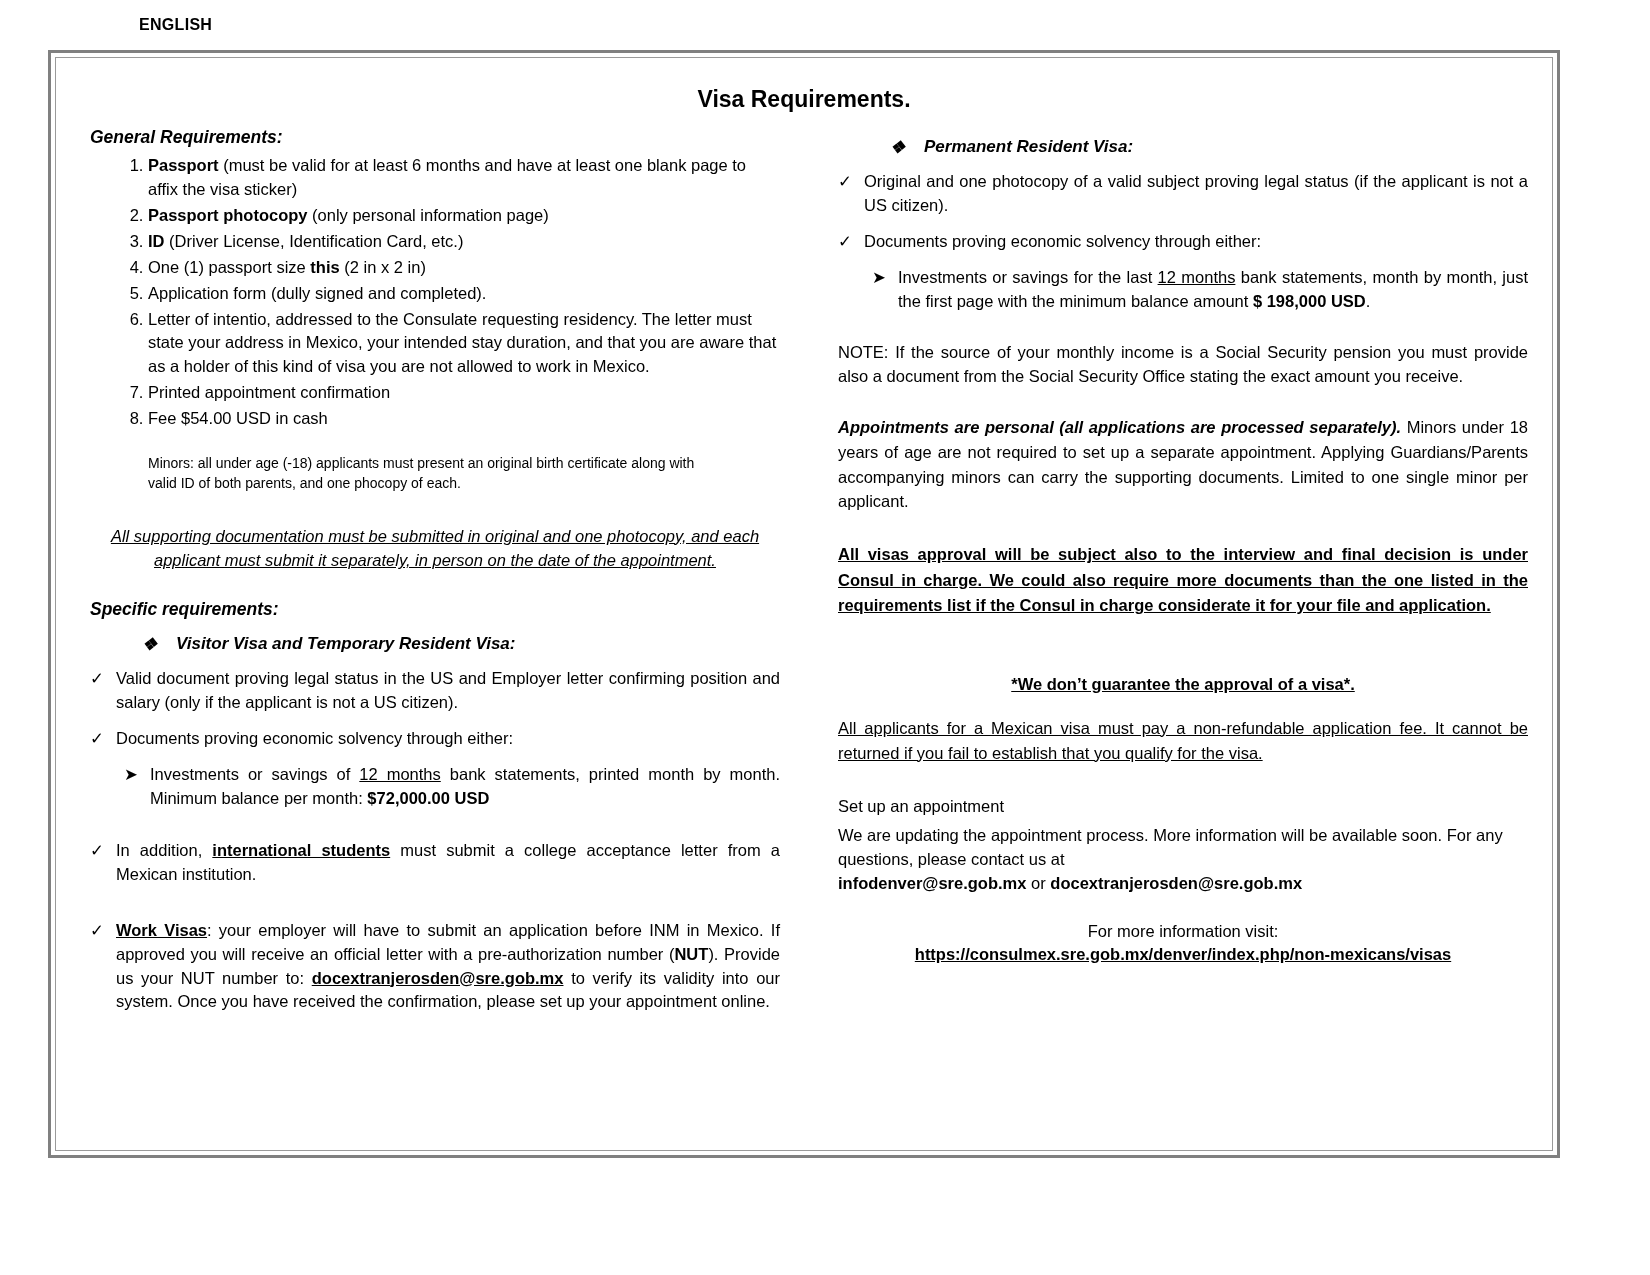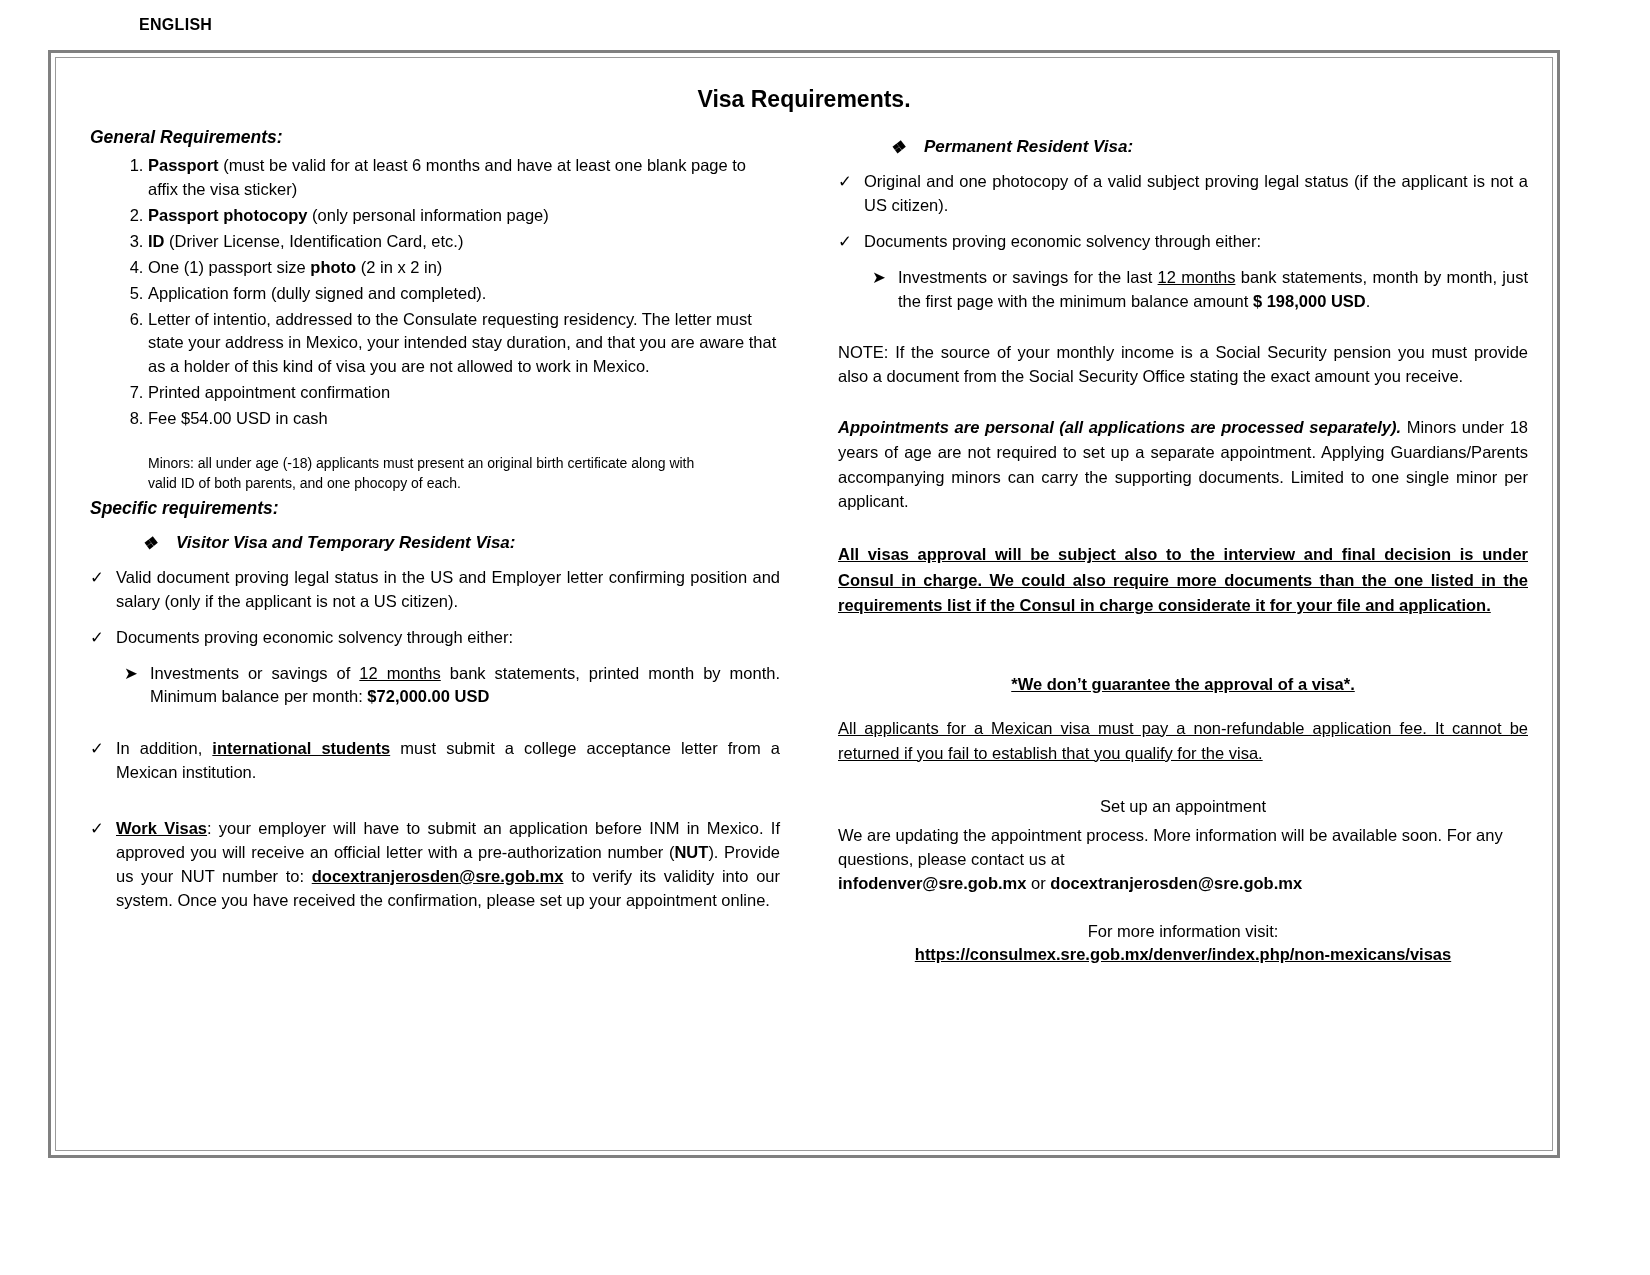--- a/index.html
+++ b/index.html
@@ -164,21 +164,20 @@
   }
   .nonrefund {
     font-size: 16.5px;
     line-height: 1.5;
     text-align: justify;
     text-decoration: underline;
     margin: 22px 0 0 0;
   }
   .setup-head {
     font-size: 16.5px;
-    text-align: center;
     margin: 32px 0 0 0;
   }
   .setup-body {
     font-size: 16.5px;
     line-height: 1.45;
     text-align: left;
     margin: 8px 0 0 0;
   }
   .more-info {
     font-size: 16.5px;
@@ -210,29 +209,30 @@
     <div class="columns">
 
       <div class="col col-left">
 
         <div class="sec-head">General Requirements:</div>
 
         <ol class="gen">
           <li><b>Passport</b> (must be valid for at least 6 months and have at least one blank page to affix the visa sticker)</li>
           <li><b>Passport photocopy</b> (only personal information page)</li>
           <li><b>ID</b> (Driver License, Identification Card, etc.)</li>
-          <li>One (1) passport size <b>photo</b> (2 in x 2 in)</li>
+          <li>One (1) passport size <b>this</b> (2 in x 2 in)</li>
           <li>Application form (dully signed and completed).</li>
           <li>Letter of intentio, addressed to the Consulate requesting residency. The letter must state your address in Mexico, your intended stay duration, and that you are aware that as a holder of this kind of visa you are not allowed to work in Mexico.</li>
           <li>Printed appointment confirmation</li>
           <li>Fee $54.00 USD in cash</li>
         </ol>
 
         <div class="minors">Minors: all under age (-18) applicants must present an original birth certificate along with valid ID of both parents, and one phocopy of each.</div>
 
+        <div class="all-support">All supporting documentation must be submitted in original and one photocopy, and each applicant must submit it separately, in person on the date of the appointment.</div>
 
         <div class="sec-head">Specific requirements:</div>
 
         <div class="diamond-head">
           <span class="mark">❖</span>
           <span>Visitor Visa and Temporary Resident Visa:</span>
         </div>
 
         <div class="bullet-row">
           <span class="bullet-mark">✓</span>

